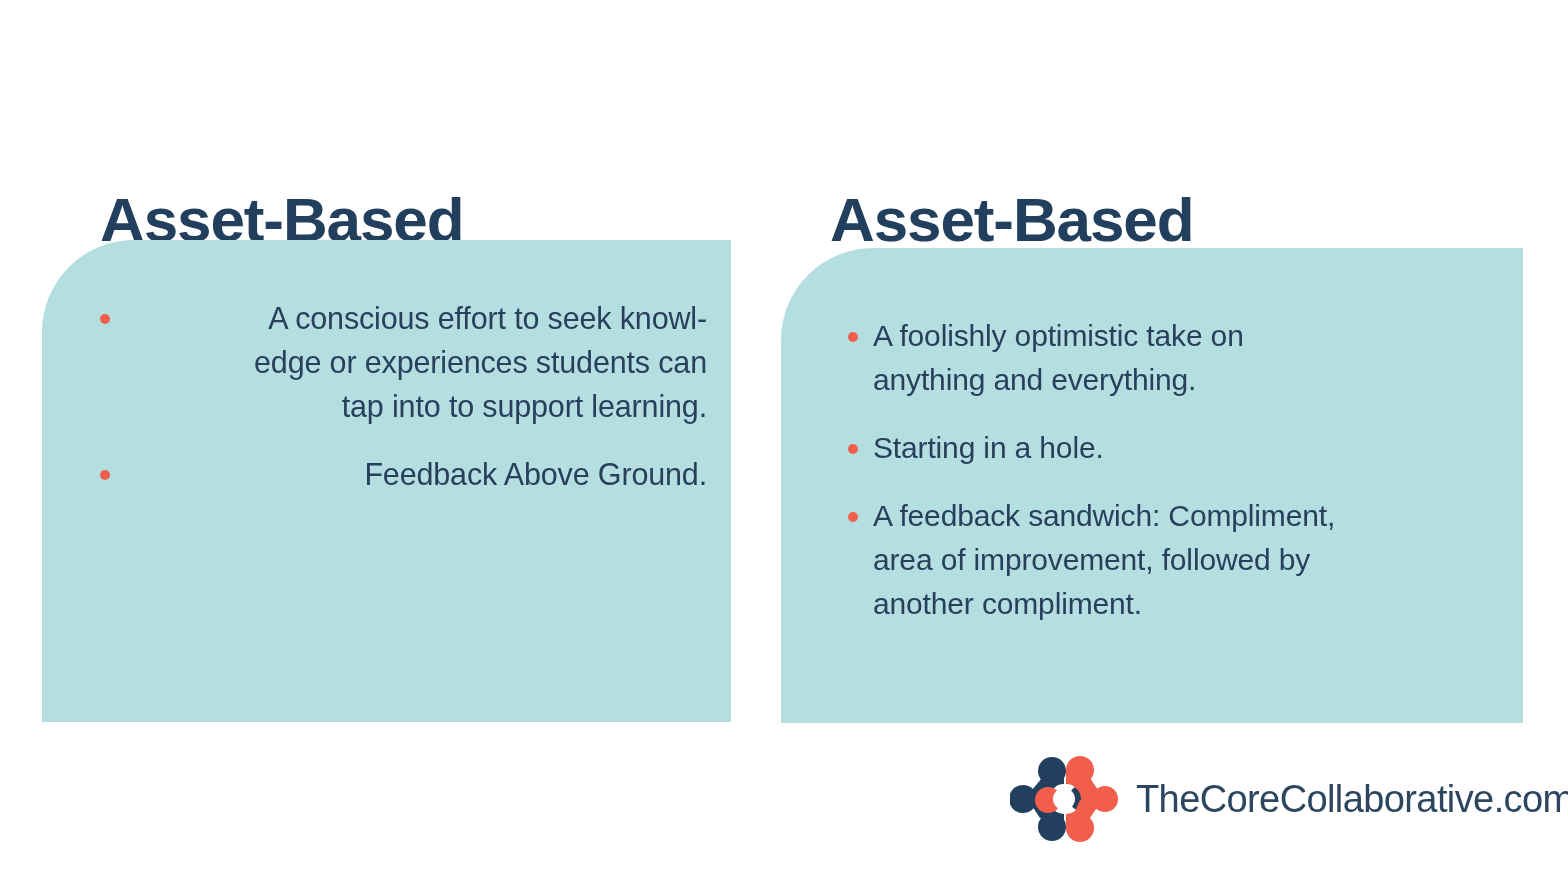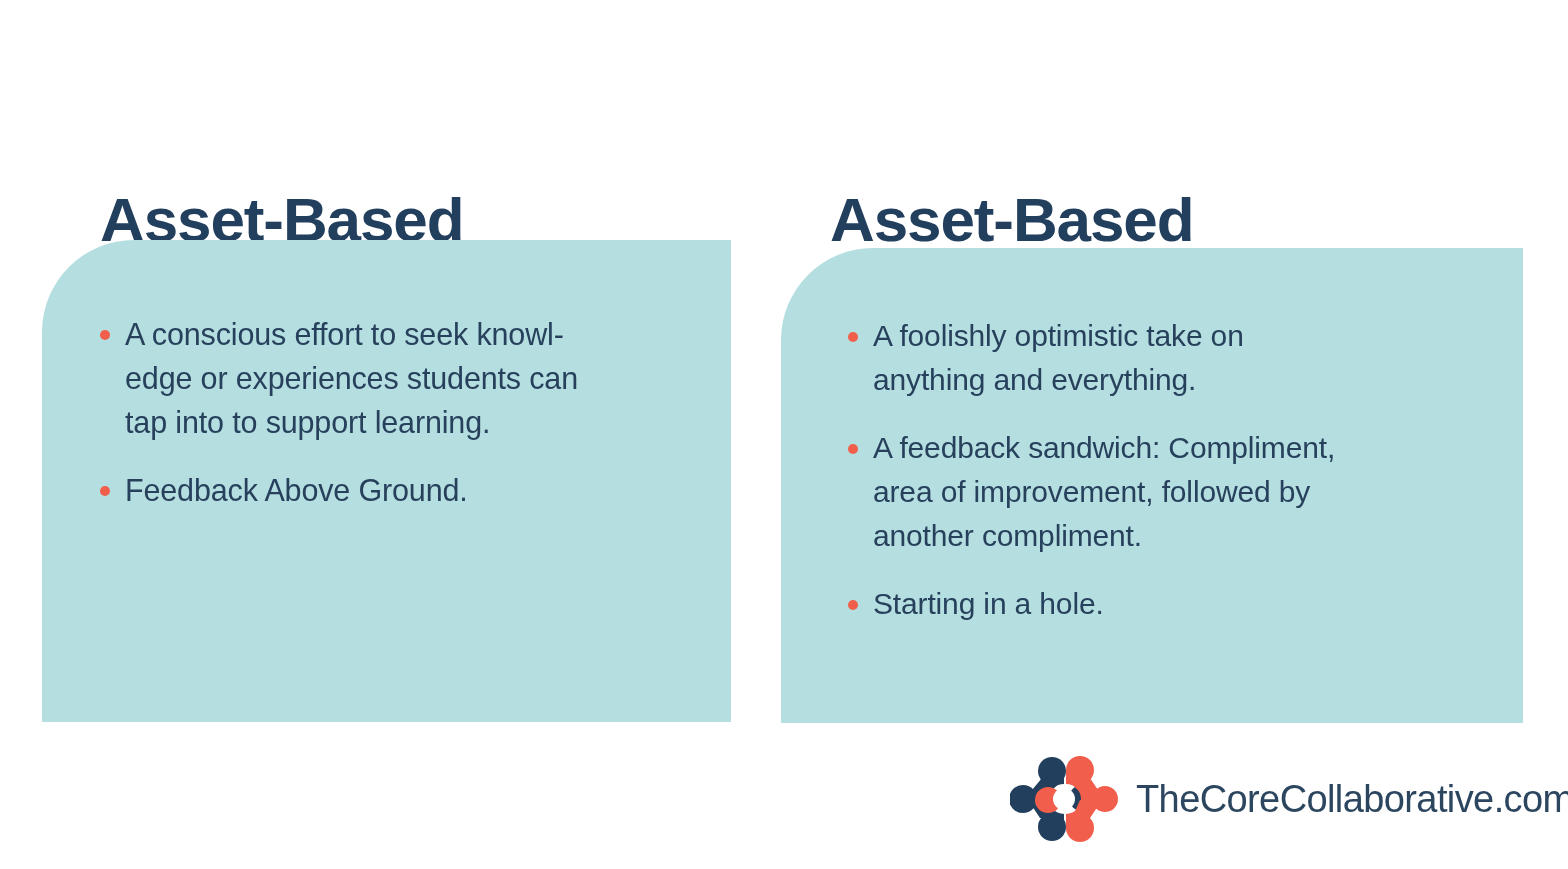--- a/index.html
+++ b/index.html
@@ -53,21 +53,21 @@
   #card-left  { left: 42px;  top: 240px; width: 689px; height: 482px; }
   #card-right { left: 781px; top: 248px; width: 742px; height: 475px; }
 
   
   .bullet-list {
     position: absolute;
     list-style: none;
     margin: 0;
     padding: 0;
   }
-  #list-left  { left: 97px;  top: 312px; width: 610px; }
+  #list-left  { left: 97px;  top: 296px; width: 610px; text-align: right; }
   #list-right { left: 845px; top: 314px; width: 660px; }
 
   .bullet-item {
     position: relative;
     padding-left: 28px;
     margin-bottom: 24px;
     color: #27415d;
     font-family: "Liberation Sans", sans-serif;
     font-size: 30.5px;
     line-height: 44px;
@@ -138,26 +138,26 @@
       <span class="bullet-text">Feedback Above Ground.</span>
     </li>
   </ul>
 
   <ul class="bullet-list" id="list-right">
     <li class="bullet-item">
       <span class="bullet-text">A foolishly optimistic take on
 anything and everything.</span>
     </li>
     <li class="bullet-item">
+      <span class="bullet-text">Starting in a hole.</span>
+    </li>
+    <li class="bullet-item">
       <span class="bullet-text">A feedback sandwich: Compliment,
 area of improvement, followed by
 another compliment.</span>
-    </li>
-    <li class="bullet-item">
-      <span class="bullet-text">Starting in a hole.</span>
     </li>
   </ul>
 
   <div id="footer">
     <svg id="brand-mark" viewBox="0 0 108 86" xmlns="http://www.w3.org/2000/svg">
 
       <g fill="#223f5e">
 
         <circle cx="42" cy="15" r="14"></circle>
 

